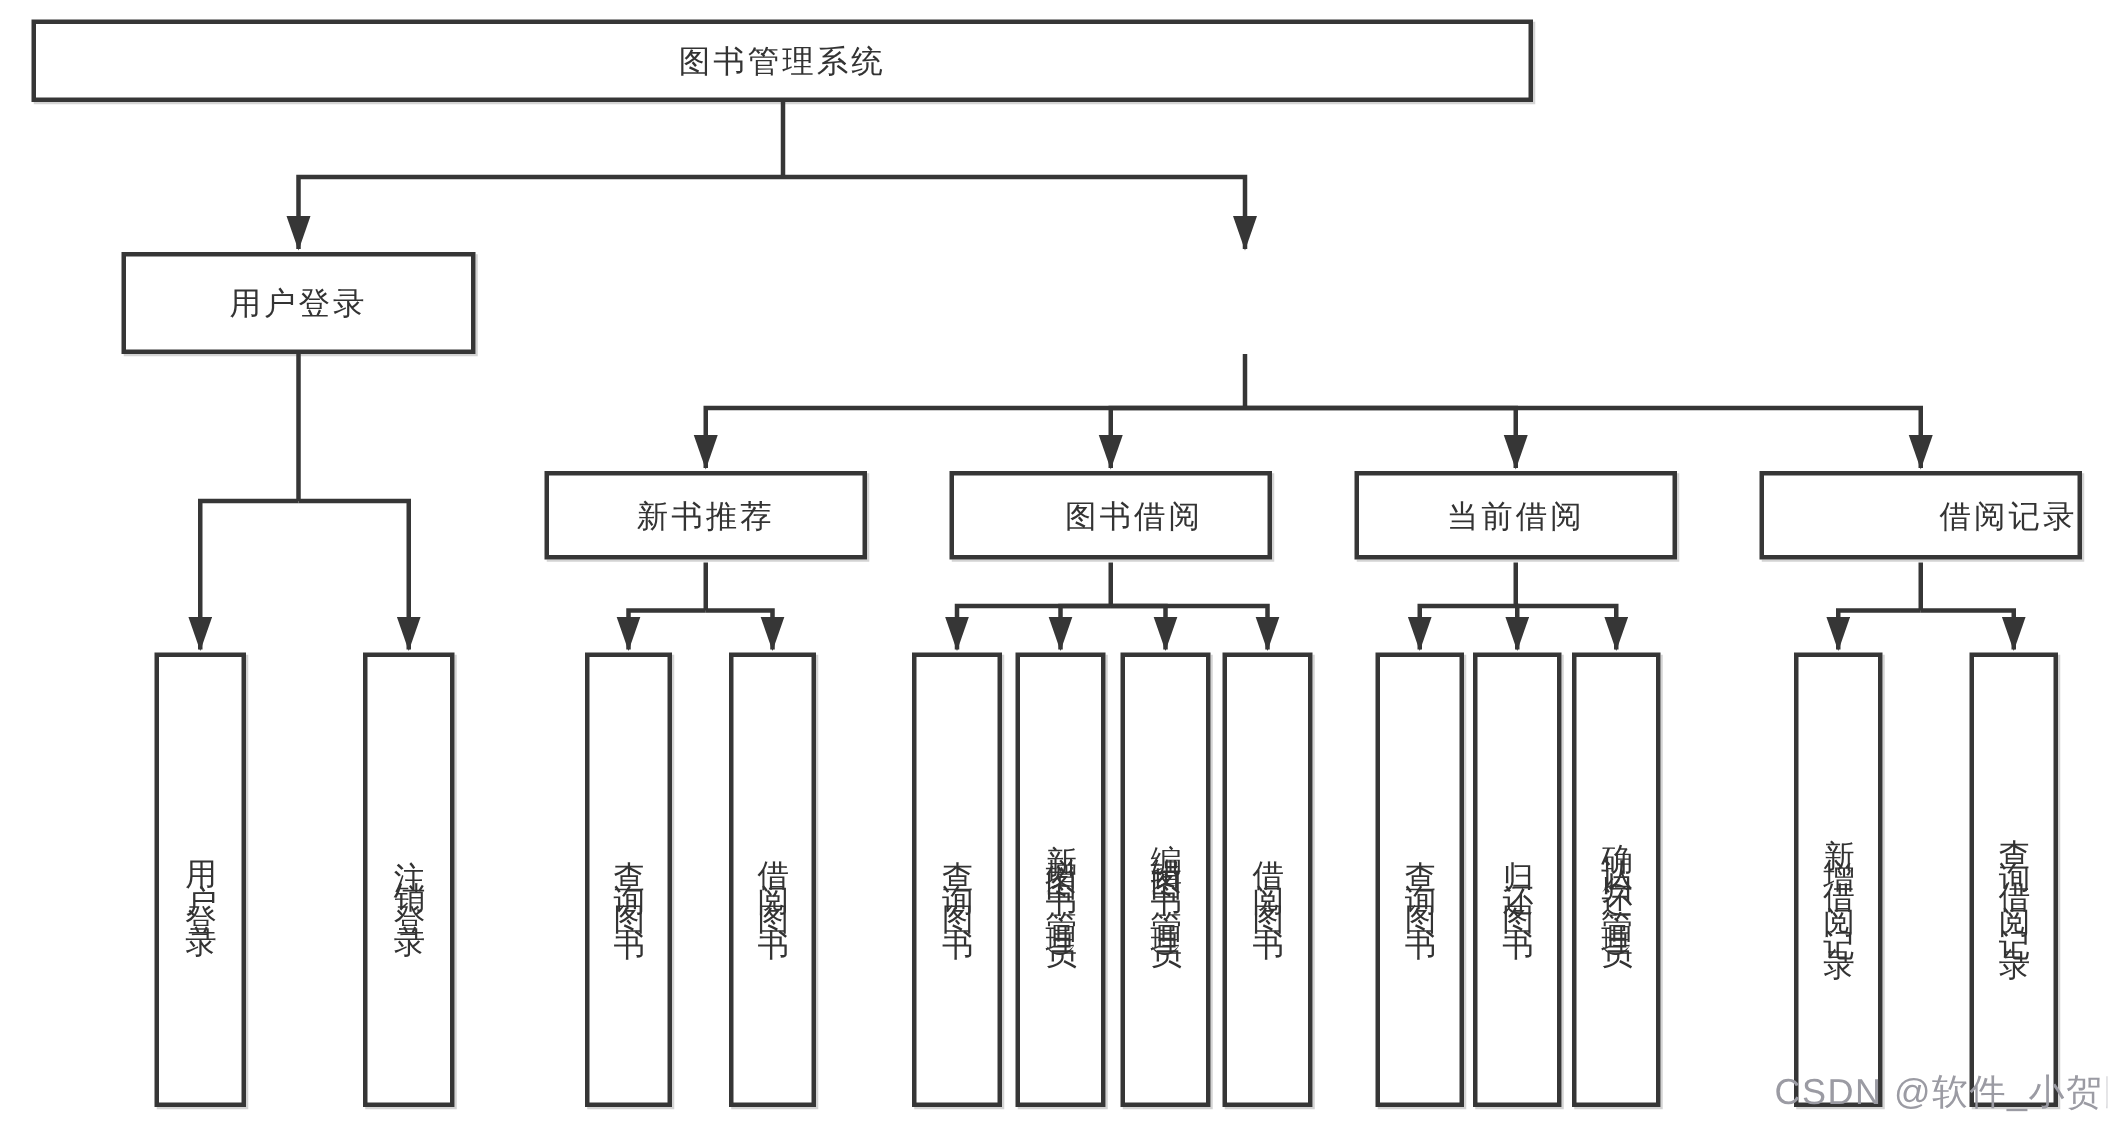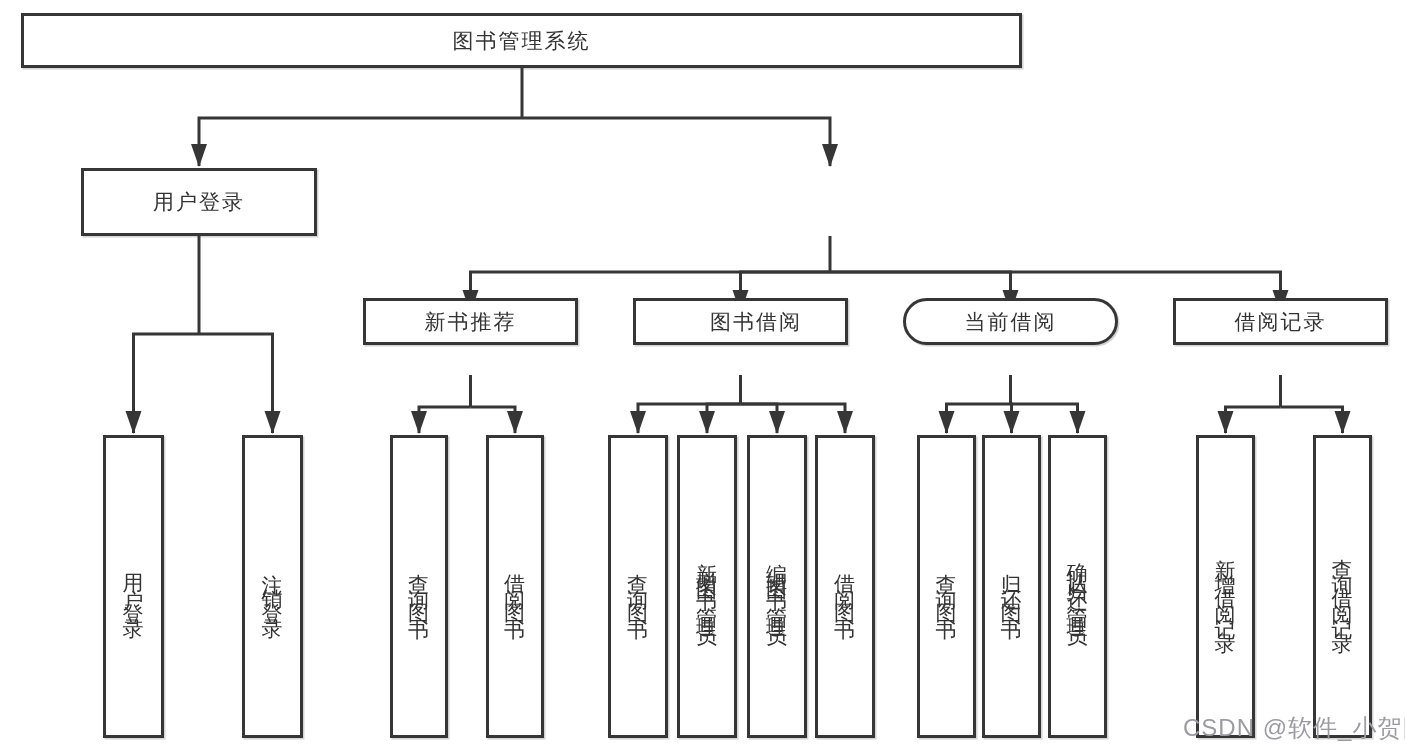--- a/index.html
+++ b/index.html
@@ -30,21 +30,21 @@
     z-index:2;
     box-shadow:1.5px 1.5px 0 rgba(60,60,60,0.22);
   }
   .node .hlabel{
     font-size:21px;
     letter-spacing:2px;
     white-space:nowrap;
   }
   .root-box{left:21px;top:13px;width:1001px;height:55px;}
   .lvl2{height:68px;width:236px;top:168px;}
-  .lvl3{height:47px;width:215px;top:298px;}
+  .lvl3{height:59px;width:215px;top:314px;}
   .leaf{top:435px;height:303px;}
   .vlabel{
     writing-mode:vertical-rl;
     text-orientation:mixed;
     font-size:21px;
     line-height:1;
     white-space:nowrap;
   }
   .sp-wide .vlabel{letter-spacing:15px;}
   .sp-mid  .vlabel{letter-spacing:15px;}
@@ -114,24 +114,24 @@
   <div class="node lvl2" style="left:81px;">
     <span class="hlabel">用户登录</span>
   </div>
 
   <div class="node lvl3" style="left:363px;">
     <span class="hlabel">新书推荐</span>
   </div>
   <div class="node lvl3" style="left:633px;padding-left:31px;">
     <span class="hlabel">图书借阅</span>
   </div>
-  <div class="node lvl3" style="left:903px;border-radius:24px;">
+  <div class="node lvl3" style="left:903px;">
     <span class="hlabel">当前借阅</span>
   </div>
-  <div class="node lvl3" style="left:1173px;">
+  <div class="node lvl3" style="left:1173px;justify-content:flex-end;">
     <span class="hlabel">借阅记录</span>
   </div>
 
   <div class="node leaf sp-wide" style="left:103px;width:61px;">
     <span class="vlabel">用户登录</span>
   </div>
   <div class="node leaf sp-wide" style="left:242px;width:61px;">
     <span class="vlabel">注销登录</span>
   </div>
 

